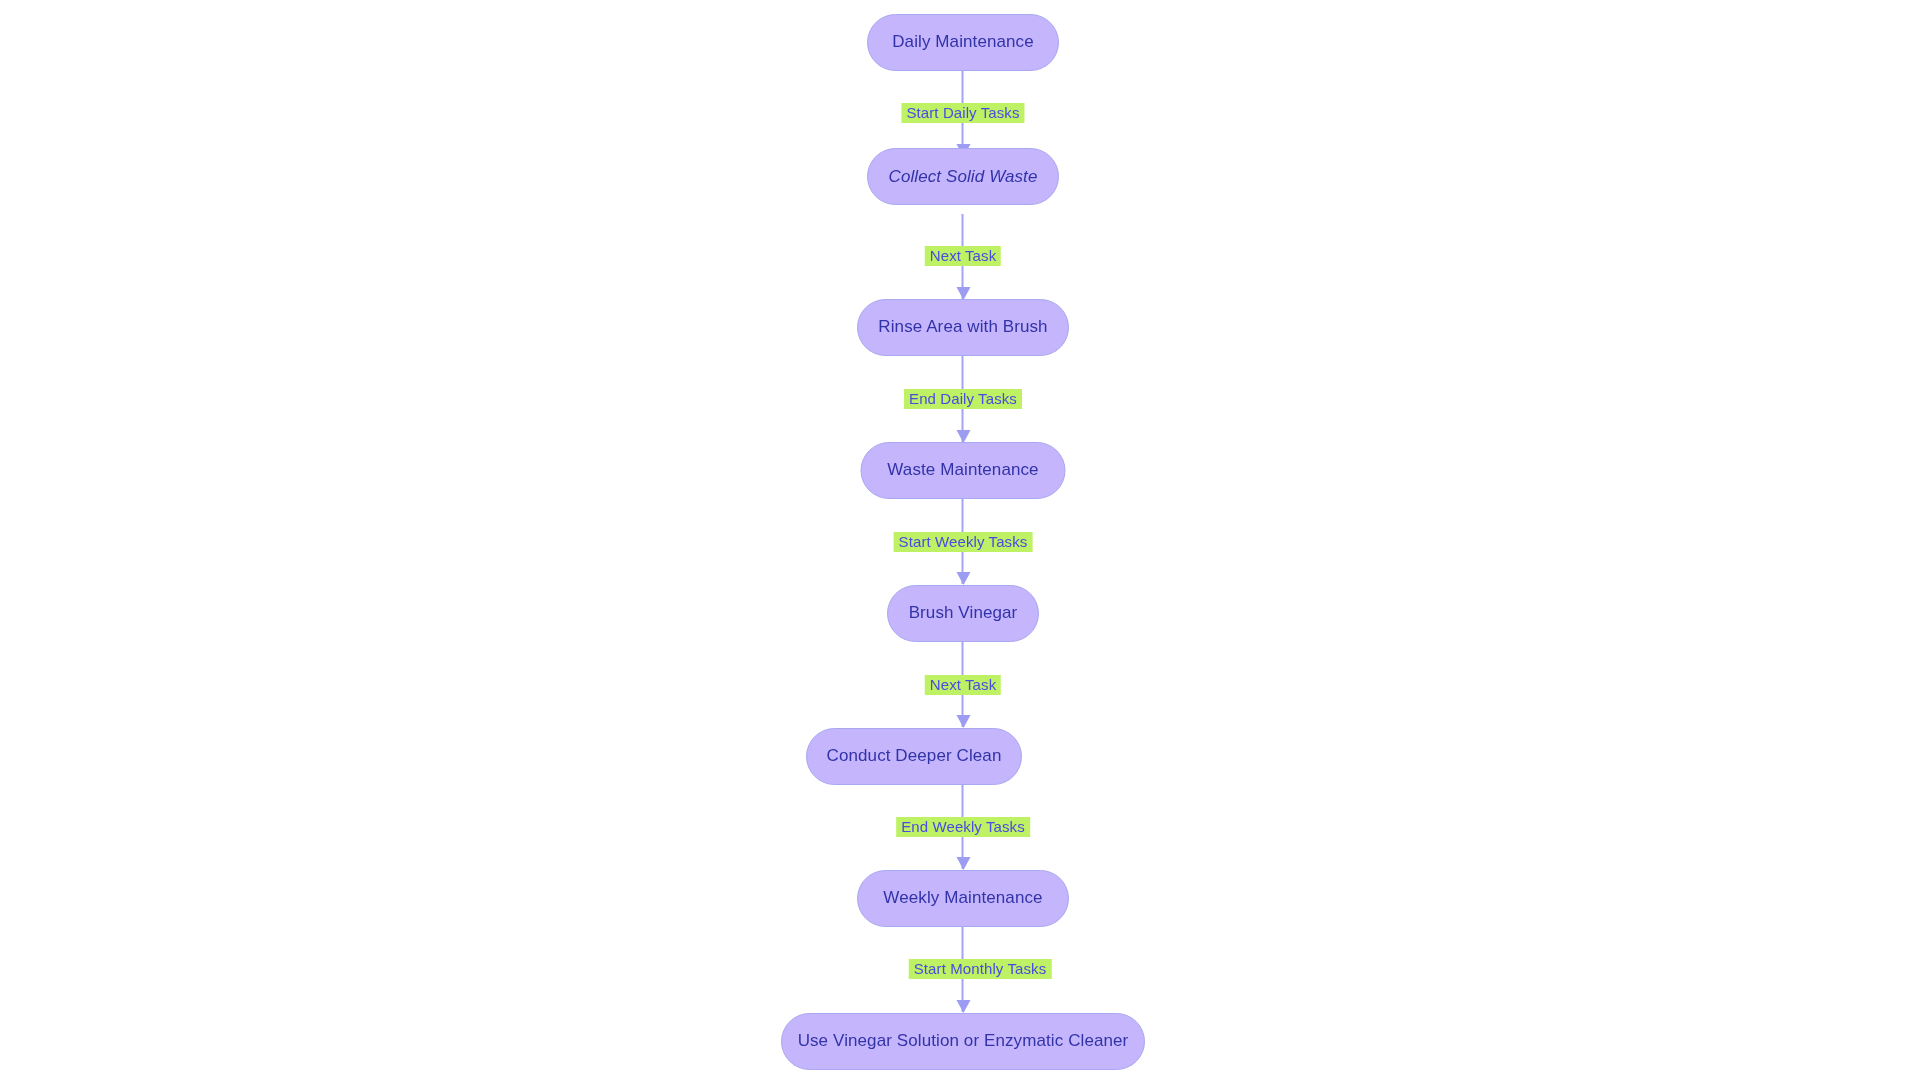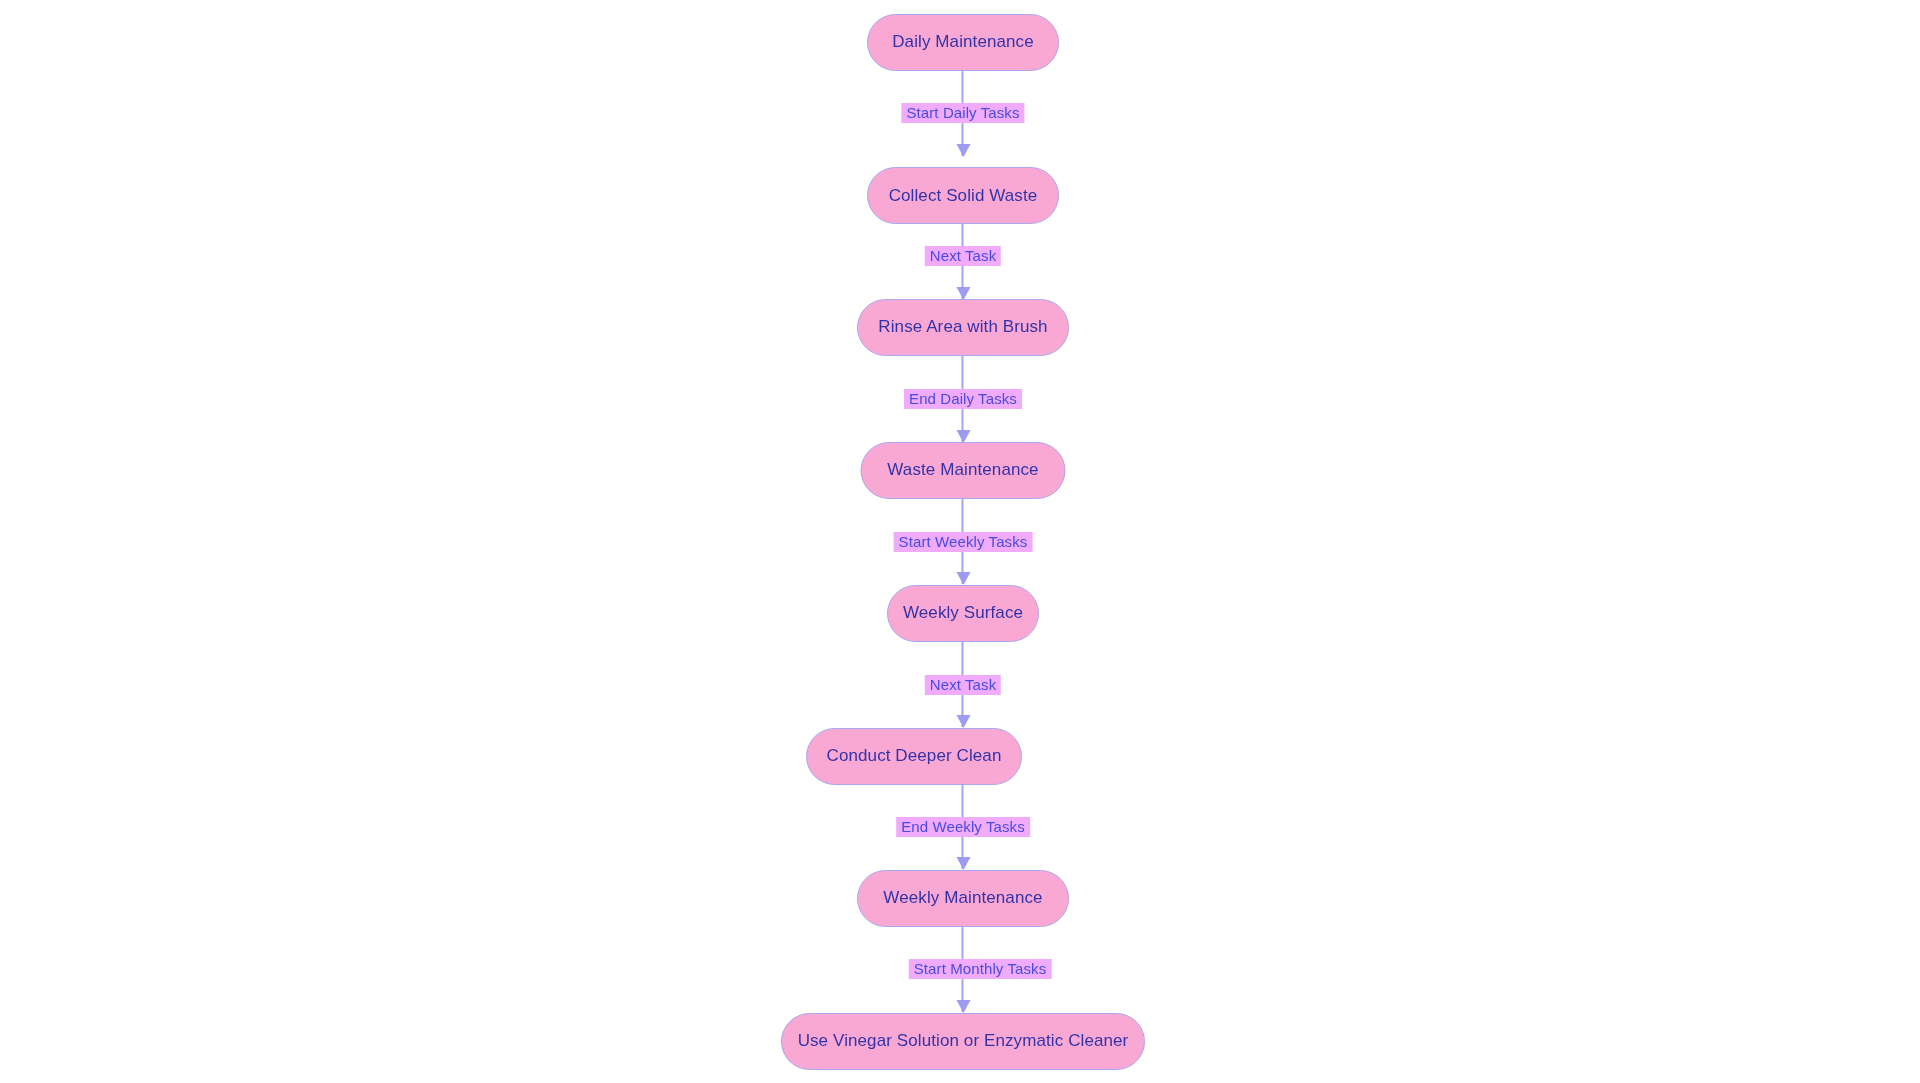--- a/index.html
+++ b/index.html
@@ -20,21 +20,21 @@
     background: #ffffff;
   }
 
   
   .node {
     position: absolute;
     display: flex;
     align-items: center;
     justify-content: center;
     height: 57px;
-    background: #f9a8d4;
+    background: #c4b5fd;
     border: 1px solid #a8a8f0;
     border-radius: 28.5px;
     color: #3333a8;
     font-size: 17px;
     font-weight: 400;
     letter-spacing: 0.1px;
     white-space: nowrap;
     padding: 0 22px;
     transform: translateX(-50%);
   }
@@ -61,21 +61,21 @@
     width: 0;
     height: 0;
     margin-left: -7px;
     border-left: 7px solid transparent;
     border-right: 7px solid transparent;
     border-top: 13px solid #9c9cf2;
   }
   .edge-label {
     position: absolute;
     transform: translate(-50%, -50%);
-    background: #f0abfc;
+    background: #bef264;
     color: #4b4be0;
     font-size: 15px;
     font-weight: 400;
     letter-spacing: 0.1px;
     white-space: nowrap;
     padding: 1px 5px;
     line-height: 18px;
   }
 </style>
 </head>
@@ -115,21 +115,21 @@
       </div>
       <div class="edge-label" style="left: 963px; top: 827px;">End Weekly Tasks</div>
       <div class="edge" style="left: 963px; top: 927px; height: 85px;">
         <div class="edge-line"></div>
         <div class="edge-arrow"></div>
       </div>
       <div class="edge-label" style="left: 963px; top: 969px; margin-left: 17px;">Start Monthly Tasks</div>
     </div>
   <div id="nodes-layer">
       <div class="node" style="left: 963px; top: 13.5px; width: 192px;">Daily Maintenance</div>
-      <div class="node" style="left: 963px; top: 167px; width: 192px;">Collect Solid Waste</div>
+      <div class="node" style="left: 963px; top: 148px; width: 192px; font-style: italic;">Collect Solid Waste</div>
       <div class="node" style="left: 963px; top: 298.5px; width: 212px;">Rinse Area with Brush</div>
       <div class="node" style="left: 963px; top: 441.5px; width: 205px;">Waste Maintenance</div>
-      <div class="node" style="left: 963px; top: 584.5px; width: 152px;">Weekly Surface</div>
+      <div class="node" style="left: 963px; top: 584.5px; width: 152px;">Brush Vinegar</div>
       <div class="node" style="left: 914px; top: 727.5px; width: 216px;">Conduct Deeper Clean</div>
       <div class="node" style="left: 963px; top: 869.5px; width: 212px;">Weekly Maintenance</div>
       <div class="node" style="left: 963px; top: 1012.5px; width: 364px;">Use Vinegar Solution or Enzymatic Cleaner</div>
     </div>
 </div>
 
 </body></html>

